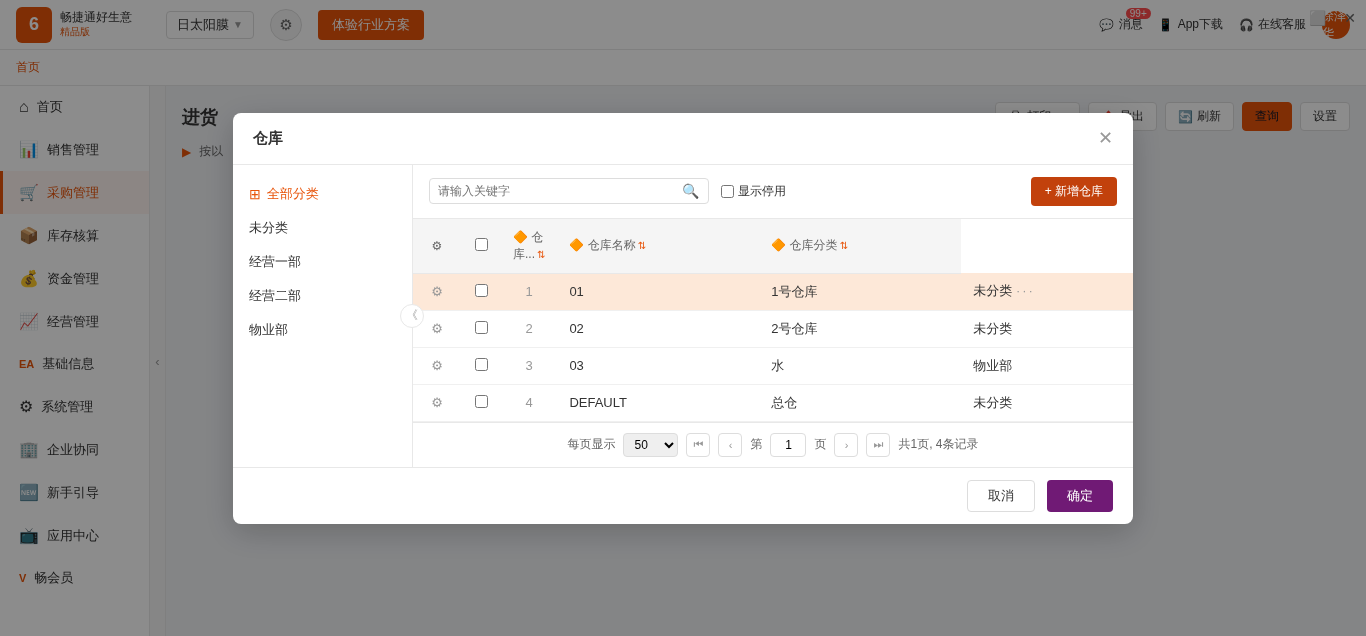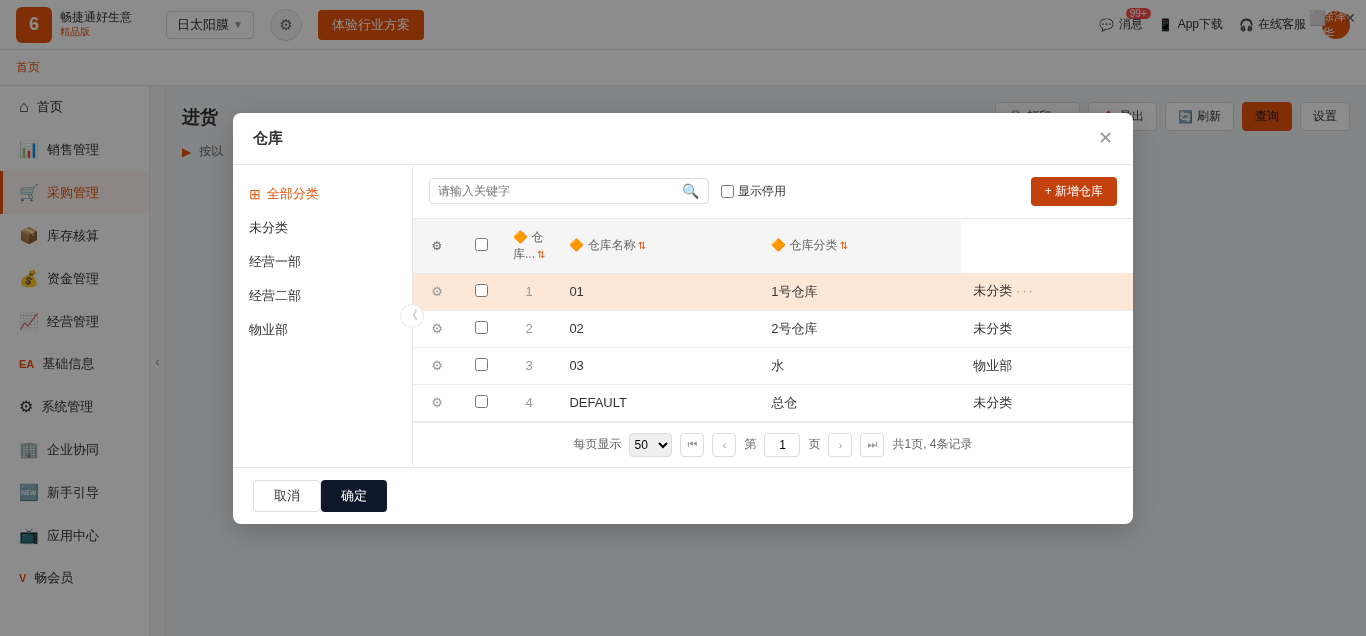--- a/index.html
+++ b/index.html
@@ -206,45 +206,45 @@
     .sort-icon { color: #e8540a; font-size: 10px; margin-left: 2px; }
     .action-dots { color: #999; letter-spacing: 2px; cursor: pointer; }
 
     
     .modal-pagination {
       padding: 10px 16px; border-top: 1px solid #e8e8e8;
       display: flex; align-items: center; justify-content: center; gap: 8px;
     }
     .page-size-label { color: #666; font-size: 12px; }
     .page-size-select {
-      border: 1px solid #ddd; border-radius: 4px; padding: 3px 0; font-size: 12px;
+      border: 1px solid #ddd; border-radius: 4px; padding: 3px 6px; font-size: 12px;
     }
     .page-nav-btn {
       width: 24px; height: 24px; border: 1px solid #ddd; border-radius: 4px;
       background: #fff; cursor: pointer; display: flex; align-items: center; justify-content: center;
       color: #999; font-size: 11px;
     }
     .page-input {
       width: 36px; height: 24px; border: 1px solid #ddd; border-radius: 4px;
       text-align: center; font-size: 12px; outline: none;
     }
     .page-info { color: #666; font-size: 12px; }
 
     
     .modal-footer {
       padding: 12px 20px; border-top: 1px solid #e8e8e8;
-      display: flex; justify-content: flex-start; 
+      display: flex; justify-content: flex-end; gap: 12px;
     }
     .btn-cancel {
       padding: 6px 20px; border: 1px solid #ddd; border-radius: 4px;
       background: #fff; cursor: pointer; color: #333; font-size: 13px;
     }
     .btn-confirm {
       padding: 6px 20px; border: none; border-radius: 4px;
-      background: #0f172a; color: #fff; cursor: pointer; font-size: 13px;
+      background: #701a75; color: #fff; cursor: pointer; font-size: 13px;
     }
 
     
     .win-controls {
       position: absolute; right: 0; top: 0; display: flex;
     }
     .win-btn {
       width: 32px; height: 36px; display: flex; align-items: center; justify-content: center;
       cursor: pointer; color: #666; font-size: 14px;
     }

